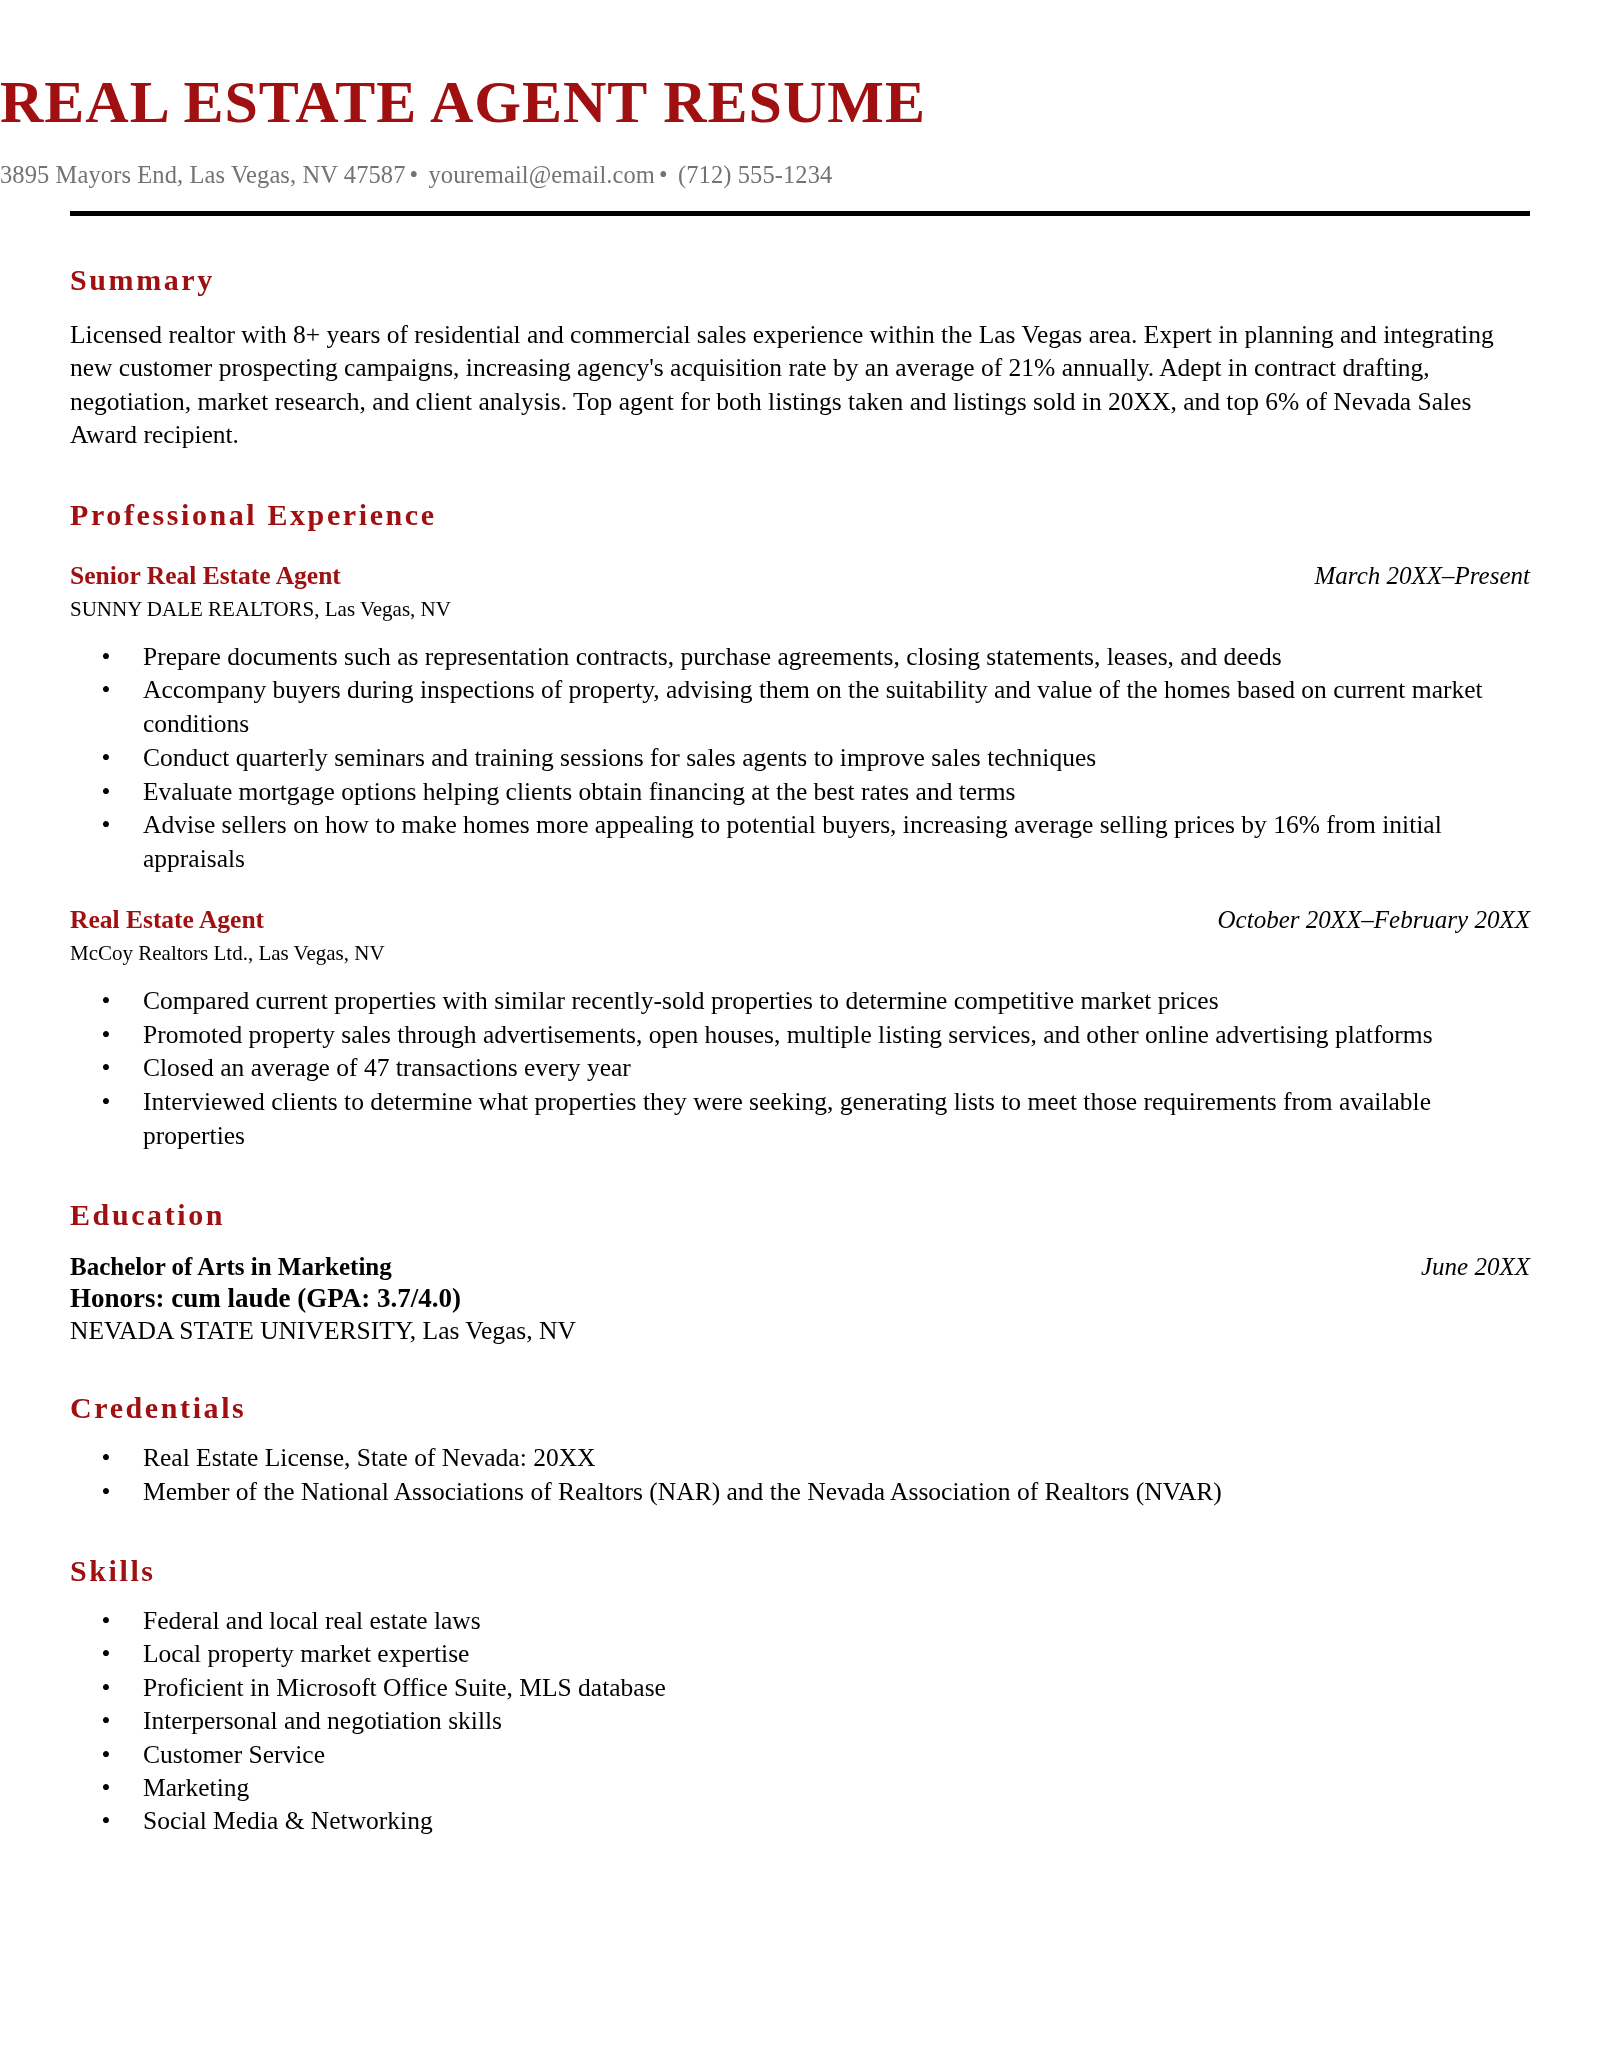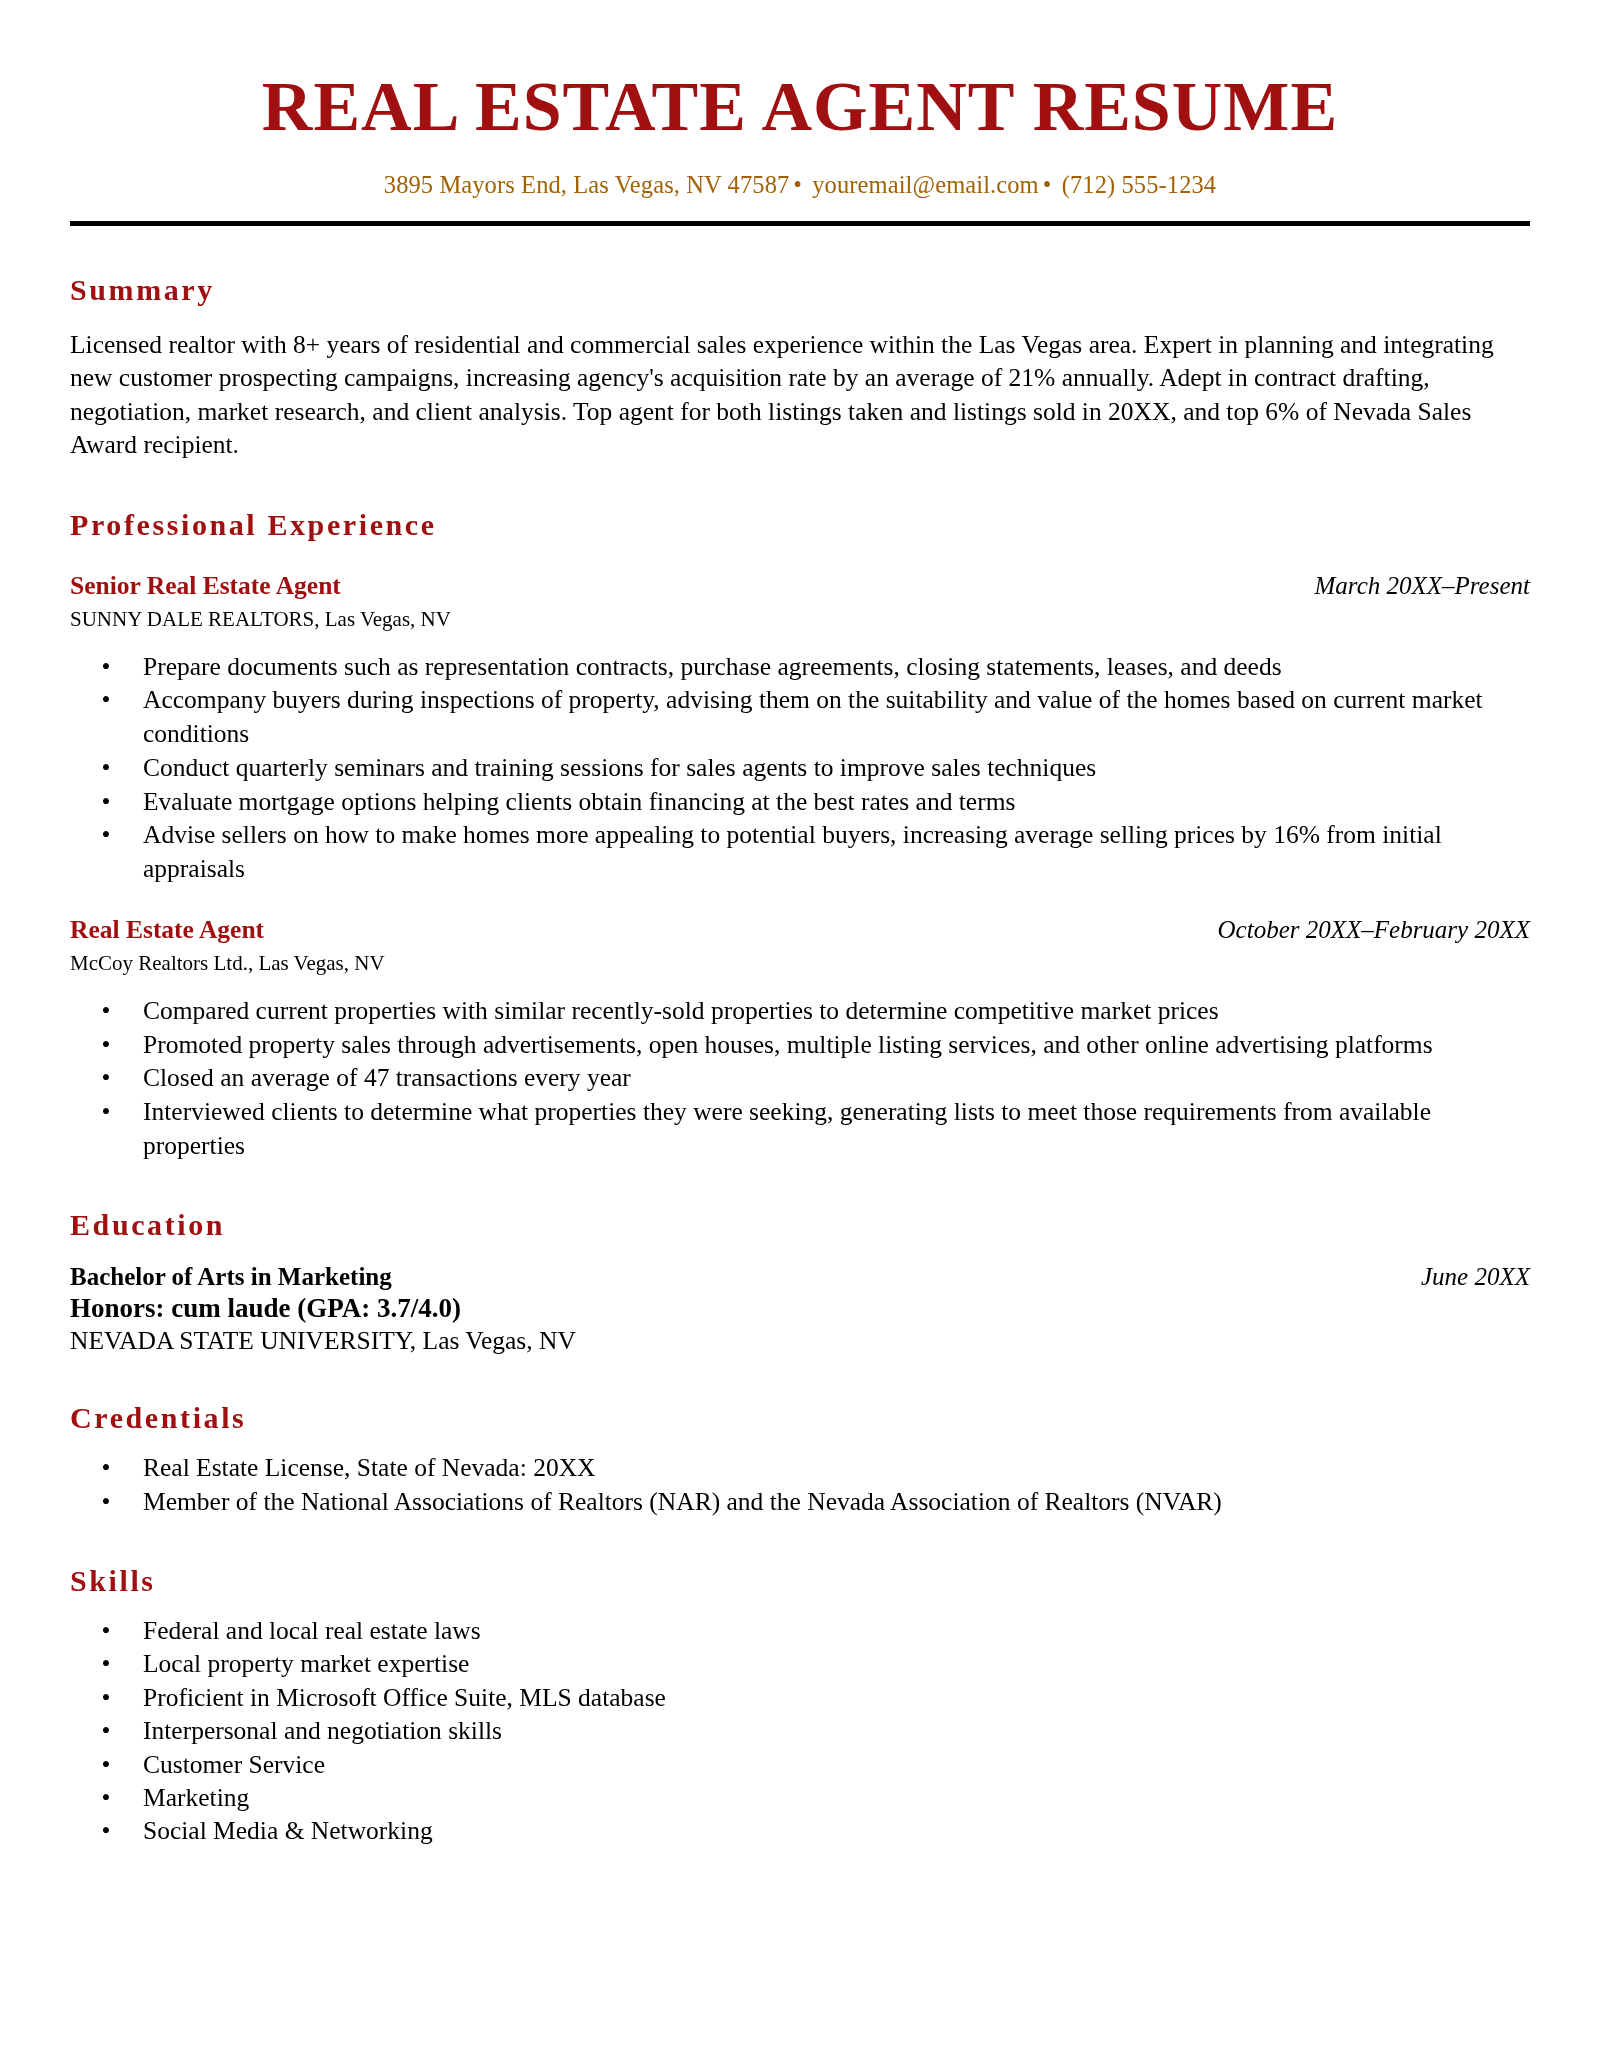--- a/index.html
+++ b/index.html
@@ -17,34 +17,34 @@
   .page {
     width: 1600px;
     height: 2071px;
     box-sizing: border-box;
     padding: 0;
     position: relative;
   }
 
   
   .resume-title {
-    text-align: center;
+    text-align: left;
     color: #a01010;
-    font-size: 70px;
+    font-size: 60px;
     font-weight: bold;
     letter-spacing: 1px;
     line-height: 1;
     margin: 0;
     padding-top: 72px;
     font-family: "Liberation Serif", "DejaVu Serif", serif;
   }
   .contact-line {
-    text-align: center;
+    text-align: left;
     font-size: 24.5px;
-    color: #a16207;
+    color: #737373;
     margin: 0;
     padding-top: 29px;
     letter-spacing: 0.1px;
   }
   .contact-sep {
     padding: 0 4px;
   }
   .header-rule {
     height: 5px;
     background: #000000;

